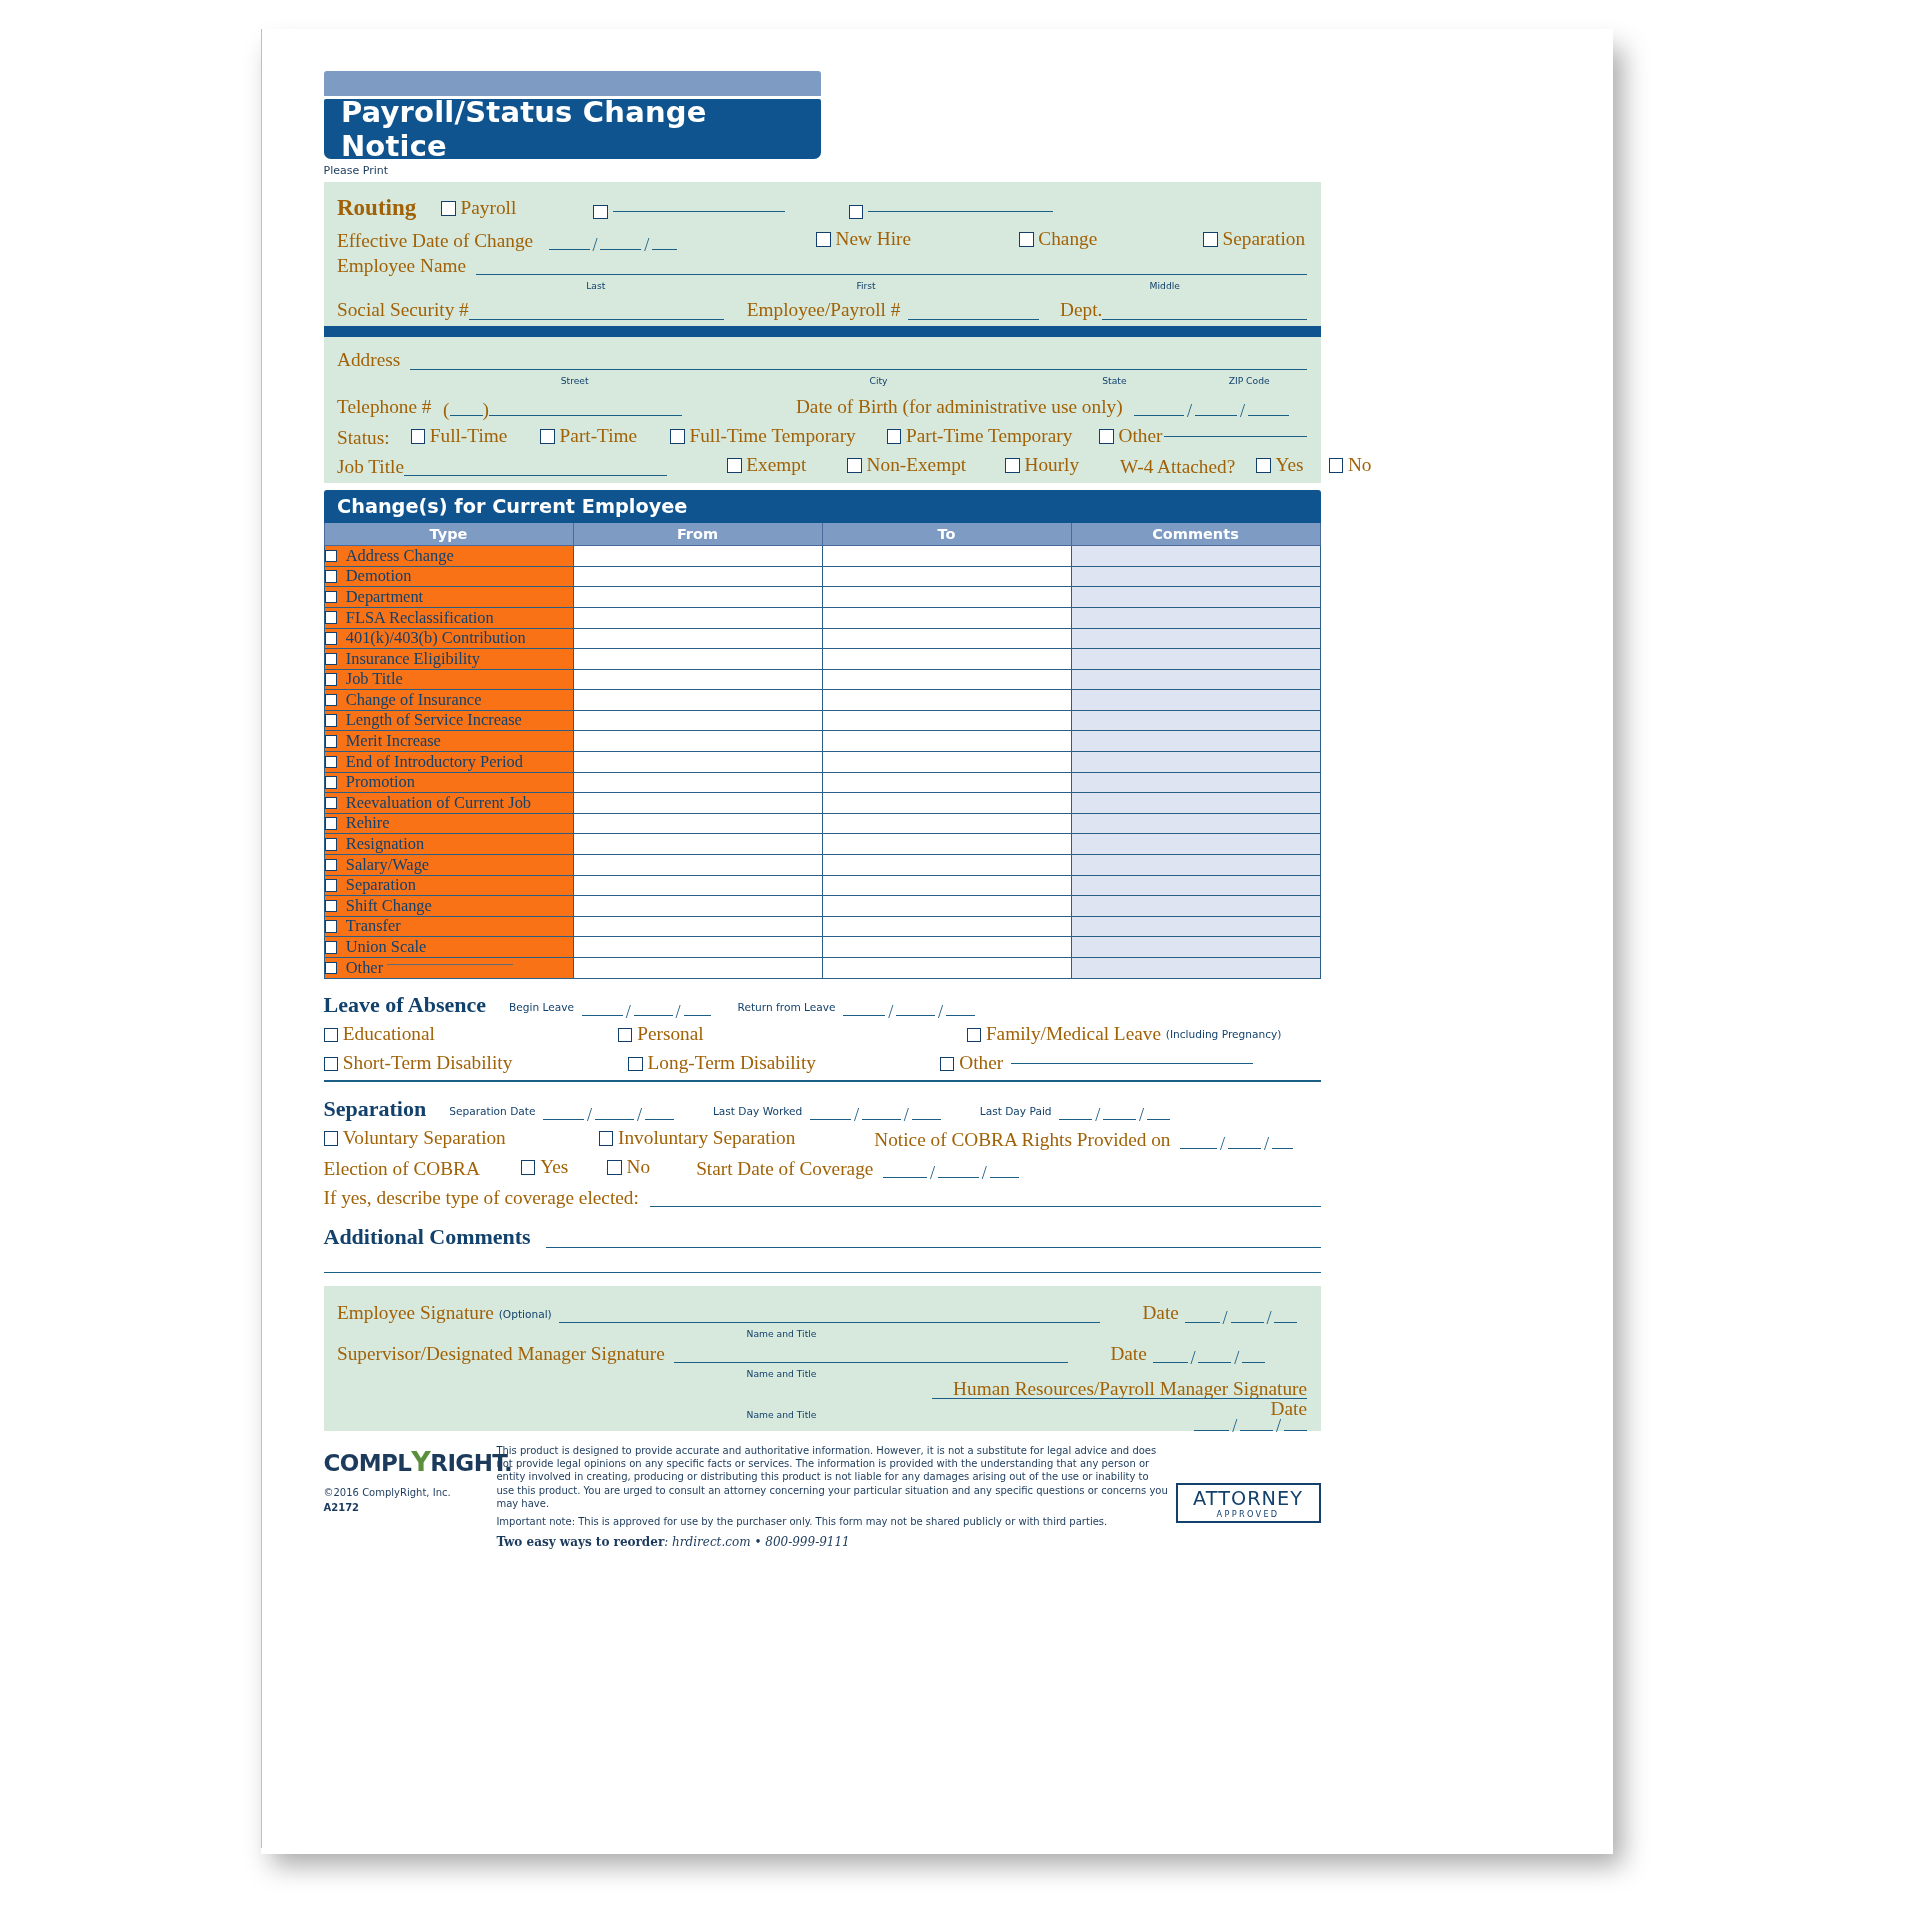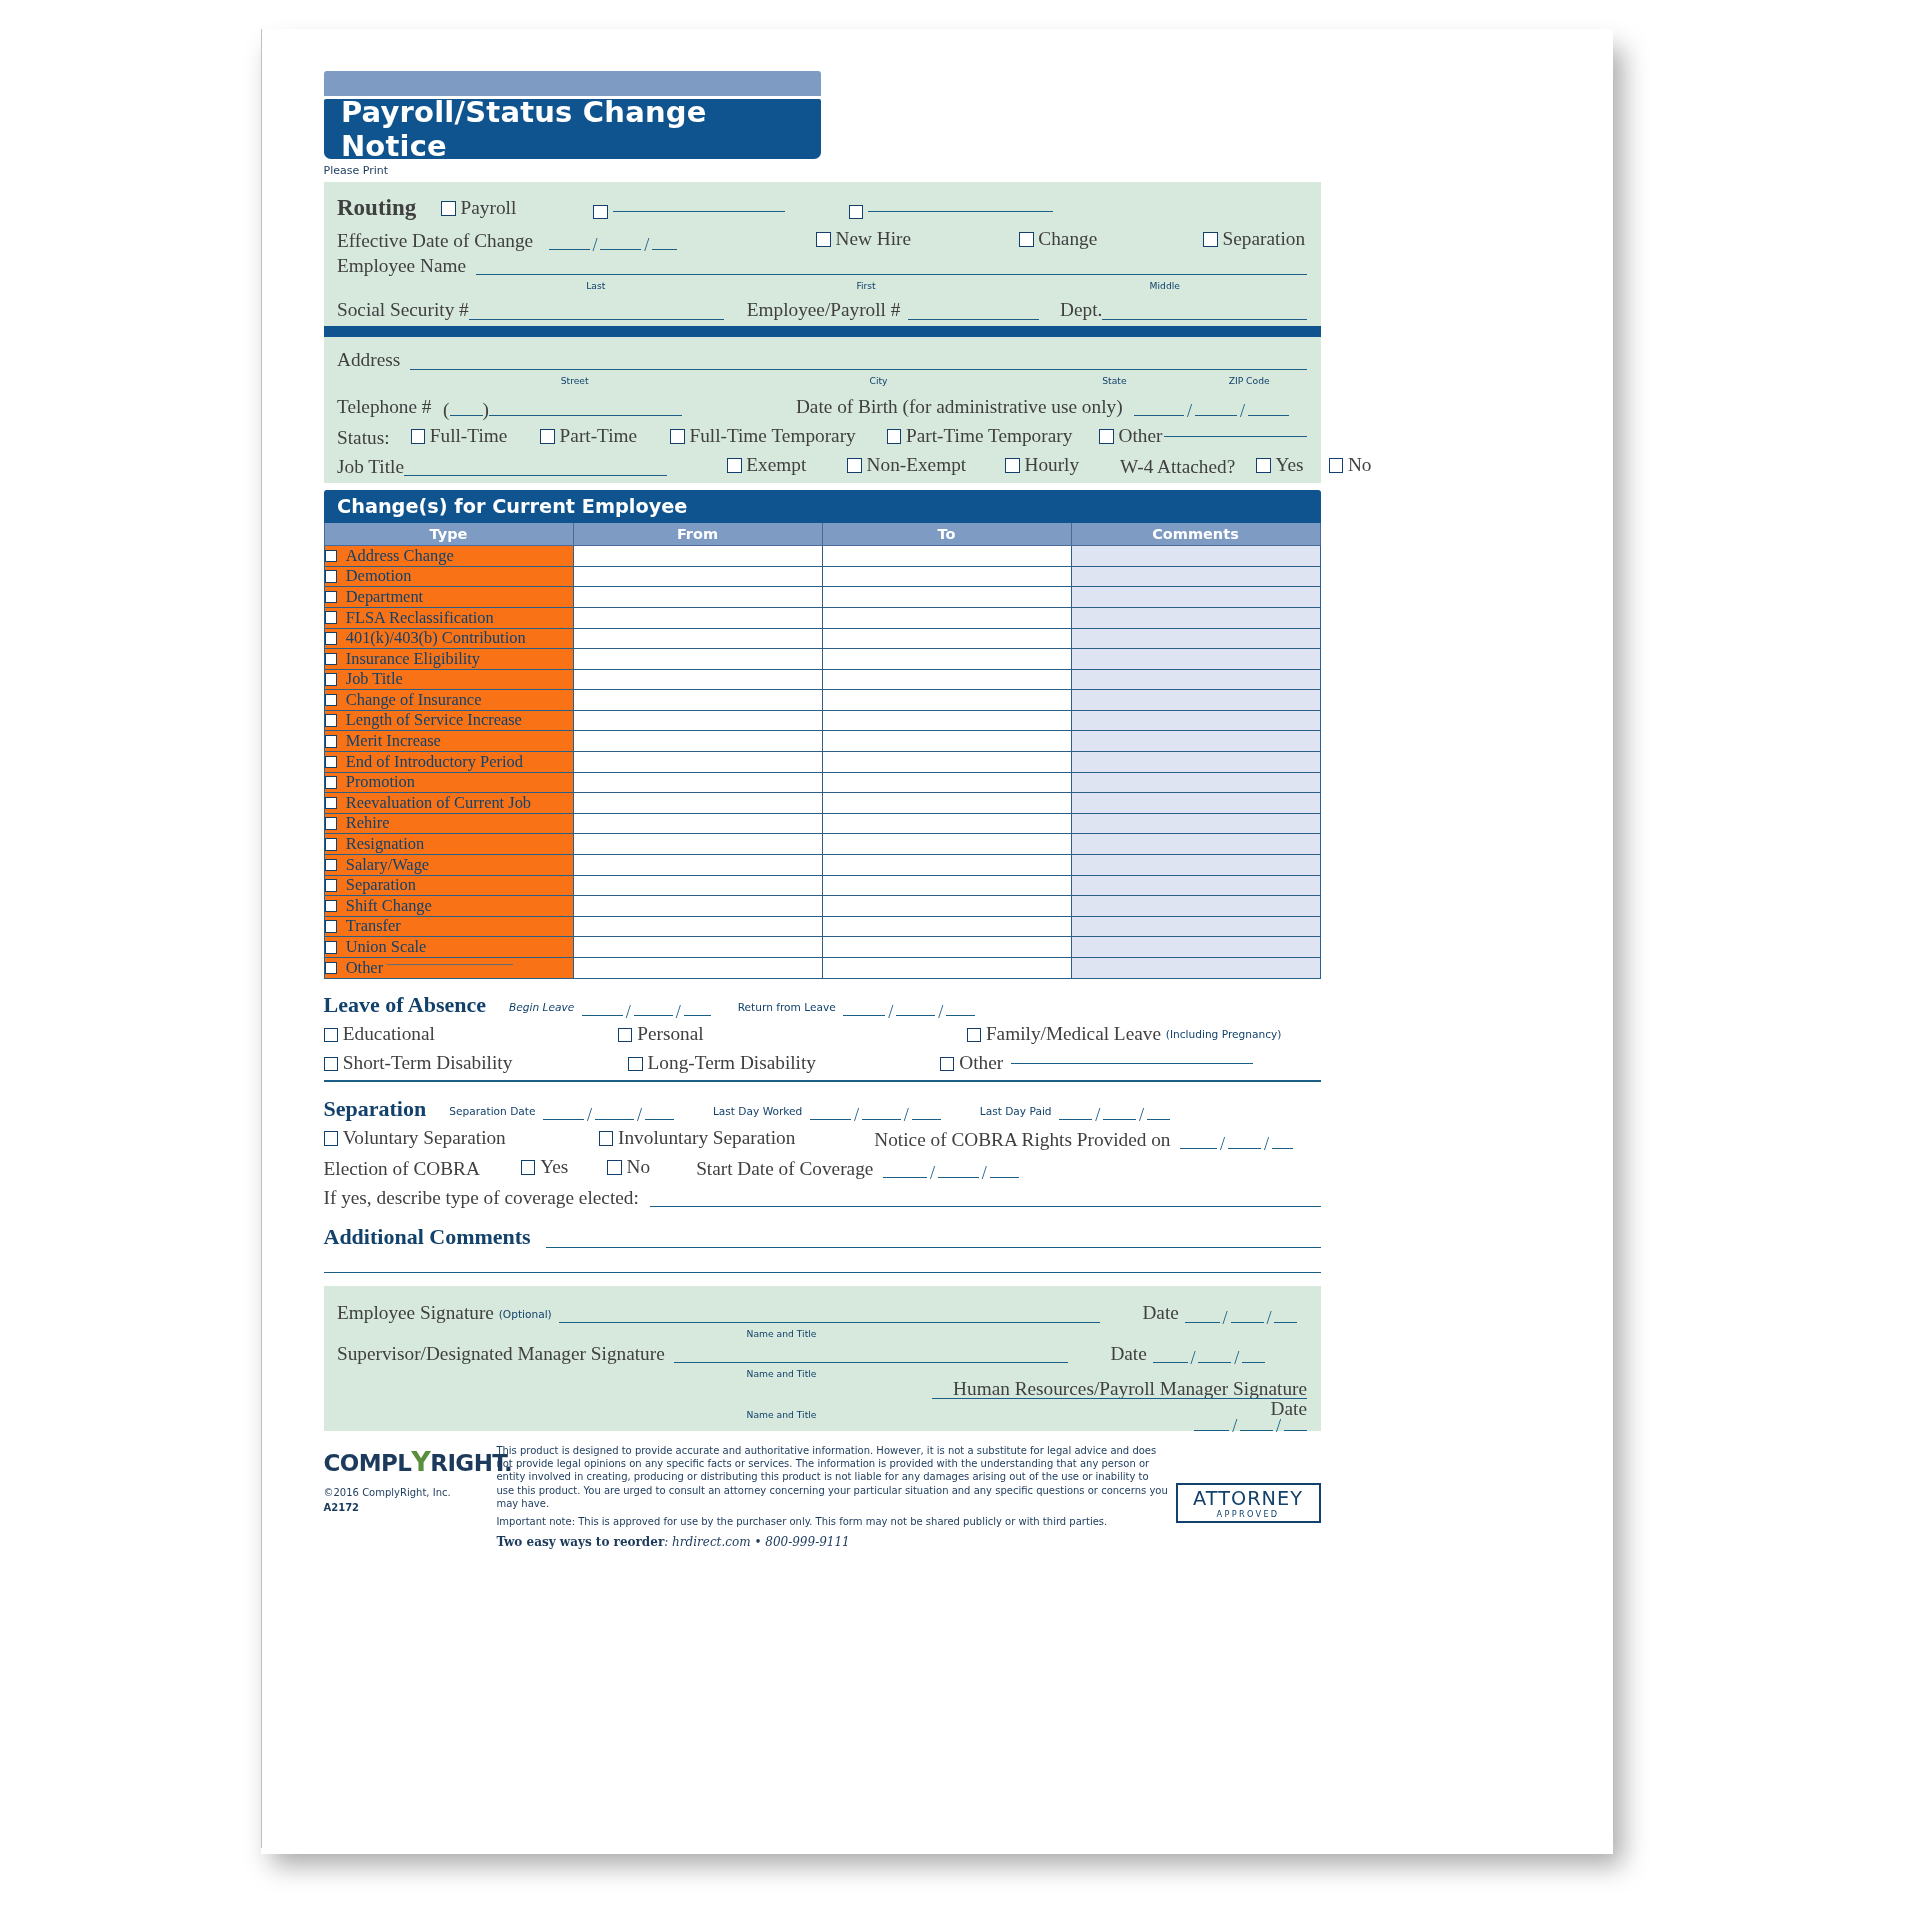--- a/index.html
+++ b/index.html
@@ -67,21 +67,21 @@
   }
   .navybar{
     margin-left:13.5px;
     width:997px;
     height:10.6px;
     background:#0f548f;
   }
 
   .row{ display:flex; align-items:flex-end; position:relative; }
   .lbl{
-    font-size:19.3px; color:#404040;
+    font-size:19.3px; color:#a16207;
     white-space:nowrap;
     line-height:1;
   }
   .lbl.bold{ font-weight:bold; }
   .tiny{
     font-family:"DejaVu Sans", sans-serif;
     font-size:9.2px; color:#12416b;
     text-align:center; line-height:1;
   }
   .small{
@@ -645,21 +645,21 @@
             <td class="c-from"></td>
             <td class="c-to"></td>
             <td class="c-com"></td>
           </tr>
         </tbody>
   </table>
 
   <div class="sect">
     <div class="row" style="height:31px;">
       <span class="sect-h">Leave of Absence</span>
-      <span class="small" style="margin-left:23px; padding-bottom:3.9px;font-style:italic;">Begin Leave</span>
+      <span class="small" style="margin-left:23px; padding-bottom:3.9px;">Begin Leave</span>
       <span class="dateslot" style="margin-left:7.7px;">
         <span class="seg" style="width:41px;"></span>
             <span class="sl">/</span>
             <span class="seg" style="width:39px;"></span>
             <span class="sl">/</span>
             <span class="seg" style="width:27px;"></span>
       </span>
       <span class="small" style="margin-left:27px; padding-bottom:3.9px;">Return from Leave</span>
       <span class="dateslot" style="margin-left:7.7px;">
         <span class="seg" style="width:42px;"></span>

